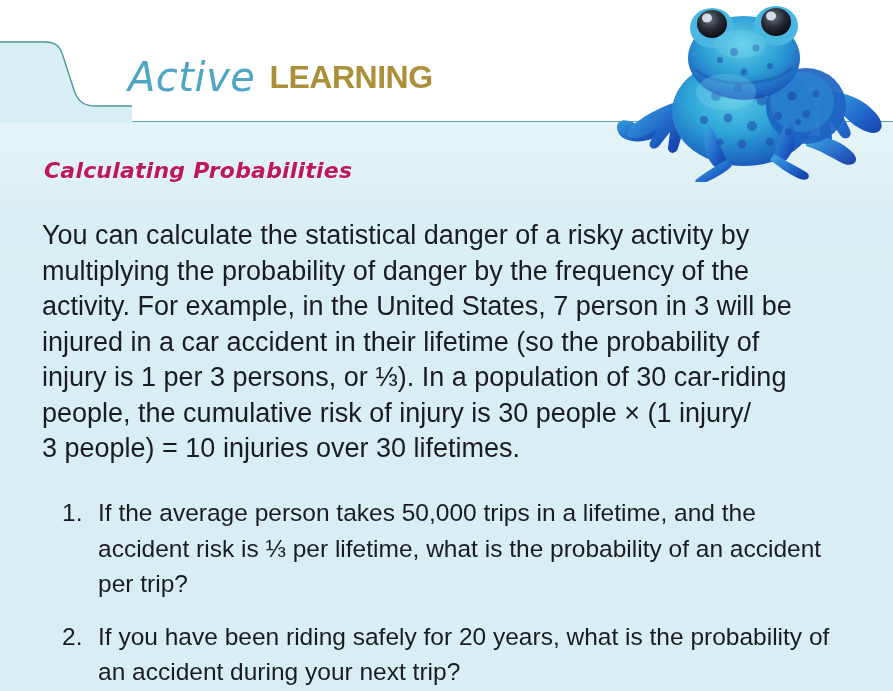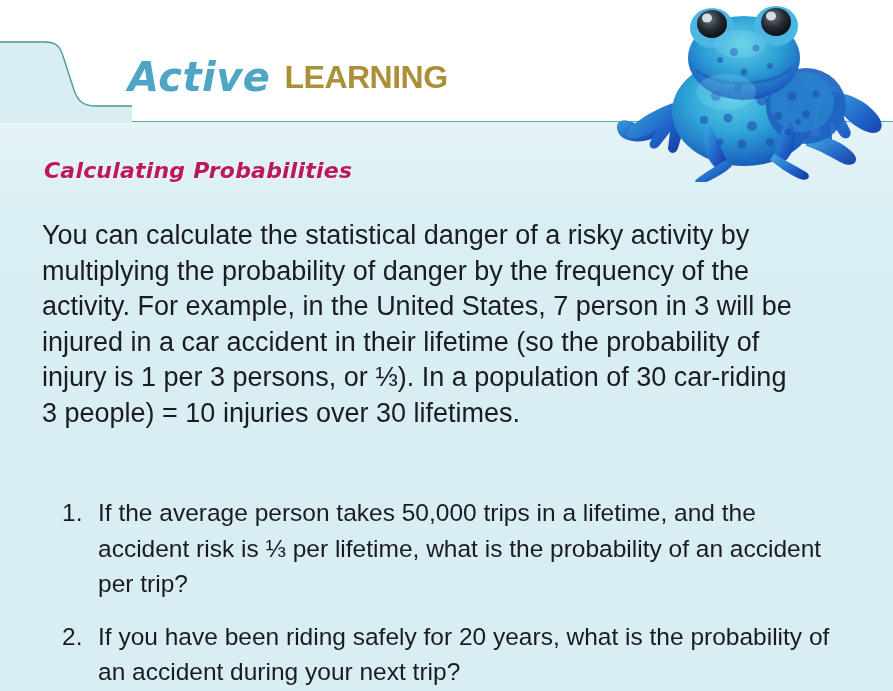--- a/index.html
+++ b/index.html
@@ -93,21 +93,21 @@
     left: 128px;
     top: 48px;
     height: 58px;
     display: flex;
     align-items: center;
     white-space: nowrap;
   }
   .title-active {
     font-family: "DejaVu Sans", sans-serif;
     font-style: italic;
-    font-weight: bold;
+    font-weight: normal;
     font-size: 40px;
     letter-spacing: 0.5px;
     color: #4fa6c4;
     text-shadow: 1px 1px 0 rgba(255,255,255,0.75);
   }
   .title-learning {
     font-family: "Liberation Sans", sans-serif;
     font-weight: bold;
     font-size: 32px;
     letter-spacing: -0.5px;
@@ -292,20 +292,21 @@
   </div>
 
   <div class="subtitle">Calculating Probabilities</div>
 
   <div class="body-text">
     <div>You can calculate the statistical danger of a risky activity by</div>
     <div>multiplying the probability of danger by the frequency of the</div>
     <div>activity. For example, in the United States, 7 person in 3 will be</div>
     <div>injured in a car accident in their lifetime (so the probability of</div>
     <div>injury is 1 per 3 persons, or ⅓). In a population of 30 car-riding</div>
+    <div>people, the cumulative risk of injury is 30 people × (1 injury/</div>
     <div class="lastline">3 people) = 10 injuries over 30 lifetimes.</div>
   </div>
 
   <div class="questions">
     <div class="q-item">
       <span class="q-num">1.</span>
       <span class="q-text">If the average person takes 50,000 trips in a lifetime, and the accident risk is ⅓ per lifetime, what is the probability of an accident per trip?</span>
     </div>
     <div class="q-item">
       <span class="q-num">2.</span>

